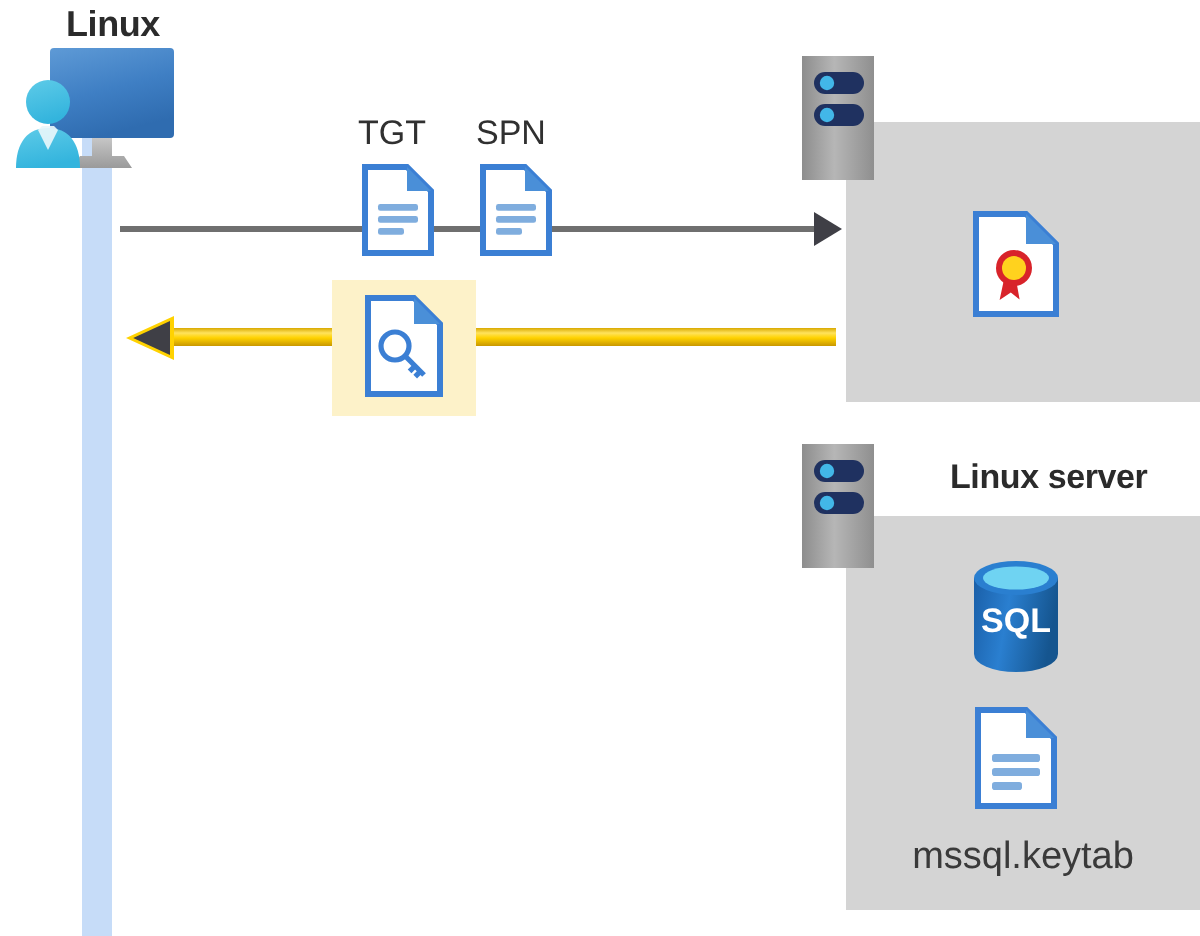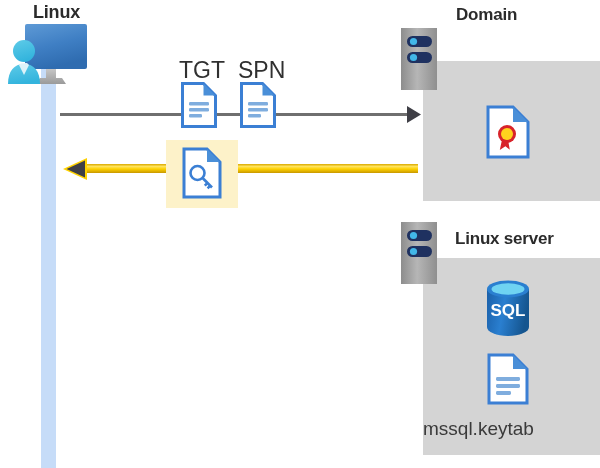--- a/index.html
+++ b/index.html
@@ -42,34 +42,35 @@
   .gray-line {
     height: 3px;
     background: #6f6f6f;
   }
   .yellow-line-solid {
     height: 9px;
     background: linear-gradient(to bottom, #d9a900 0%, #ffe35c 28%, #ffd200 55%, #c89700 100%);
   }
 
   .msg-label {
-    font-size: 23px;
+    font-size: 17px;
     color: #303030;
     letter-spacing: 0px;
   }
 
   
   .highlight {
     background: #fdf2c9;
   }
 
   
   .caption {
     font-size: 19px;
     color: #3a3a3a;
+    text-align: center;
     width: 100%;
   }
 </style>
 </head>
 <body>
 
 <div id="canvas">
 
   <div class="abs gray-panel" style="left:423px; top:61px; width:177px; height:140px;"></div>
 
@@ -158,21 +159,20 @@
       <g fill="none" stroke="#3b7fd4" stroke-width="2.6">
         <circle cx="15.5" cy="26" r="7"></circle>
         <path d="M20.6 31 L30 40.5"></path>
         <path d="M25.5 36 L22.8 38.7"></path>
         <path d="M28.2 38.7 L25.6 41.3"></path>
       </g>
     </svg>
   </div>
 
   <div class="abs title" style="left:456px; top:4px;">
-    <div>Domain</div>
   </div>
 
   <div class="abs" style="left:401px; top:28px;">
     <svg width="40" height="62" viewBox="0 0 40 62">
       <defs>
         <linearGradient id="rackGrad1" x1="0" y1="0" x2="1" y2="0">
           <stop offset="0%" stop-color="#8d8d8d"></stop>
           <stop offset="45%" stop-color="#b6b6b6"></stop>
           <stop offset="100%" stop-color="#8f8f8f"></stop>
         </linearGradient>
@@ -190,21 +190,21 @@
       <path d="M2 2 h25 l15 15 v35 h-40 z" fill="#ffffff" stroke="#3b7fd4" stroke-width="3"></path>
       <path d="M27 2 l15 15 h-15 z" fill="#4a8fd8"></path>
 
       <path d="M17 30 l-3.2 15 l5.6 -3.8 l4.4 3.6 l-2.6 -14.6 z" fill="#d8232a"></path>
 
       <circle cx="21" cy="29" r="9" fill="#d8232a"></circle>
       <circle cx="21" cy="29" r="6" fill="#ffd21e"></circle>
     </svg>
   </div>
 
-  <div class="abs title" style="left:455px; top:228px;text-align:center;">Linux server</div>
+  <div class="abs title" style="left:475px; top:228px;text-align:center;">Linux server</div>
 
   <div class="abs" style="left:401px; top:222px;">
     <svg width="40" height="62" viewBox="0 0 40 62">
       <defs>
         <linearGradient id="rackGrad2" x1="0" y1="0" x2="1" y2="0">
           <stop offset="0%" stop-color="#8d8d8d"></stop>
           <stop offset="45%" stop-color="#b6b6b6"></stop>
           <stop offset="100%" stop-color="#8f8f8f"></stop>
         </linearGradient>
       </defs>

